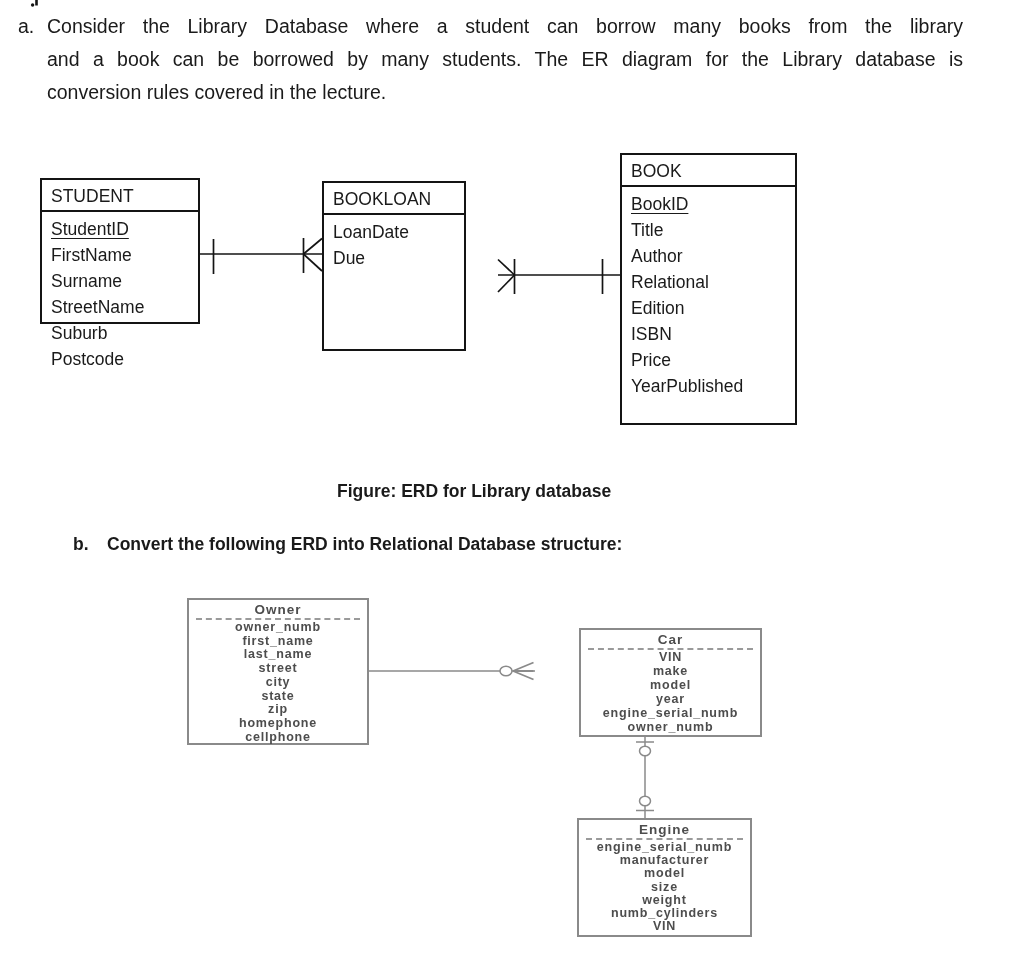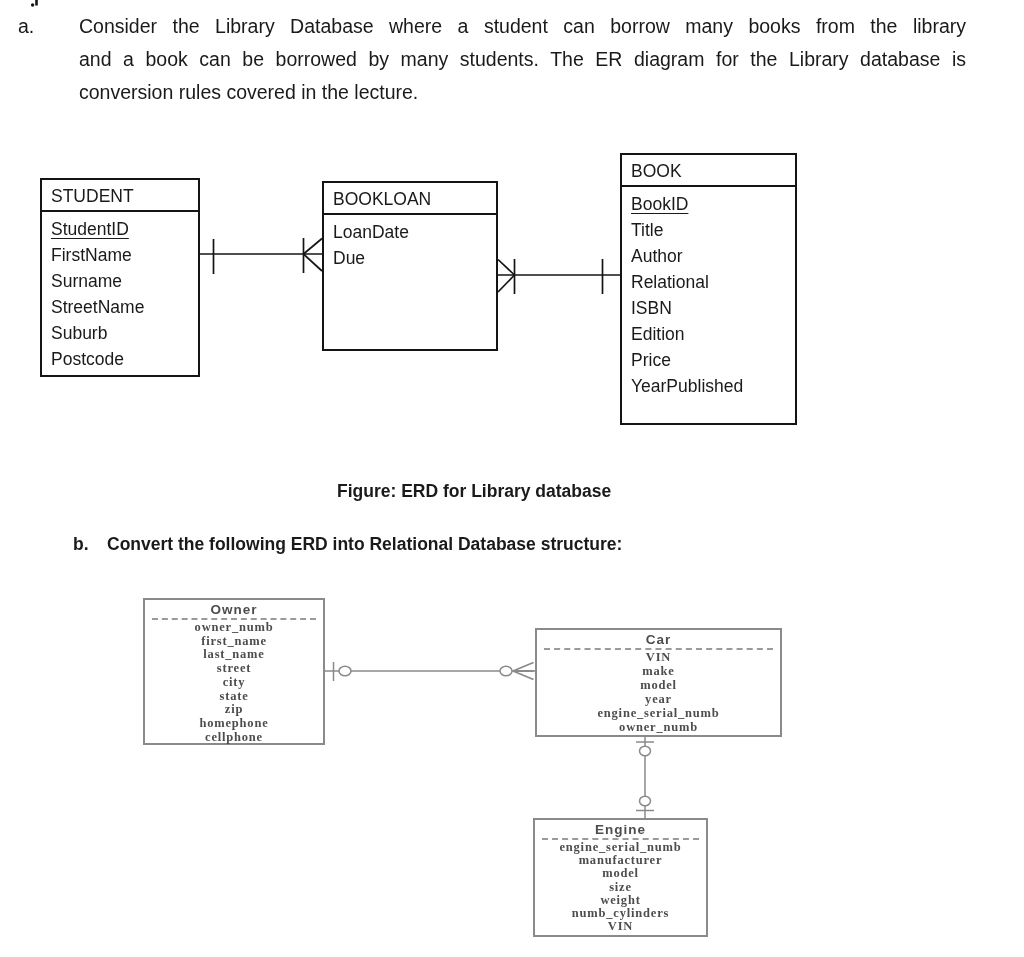--- a/index.html
+++ b/index.html
@@ -9,51 +9,51 @@
     background:#ffffff;
     font-family:"Liberation Sans",sans-serif;
     color:#1a1a1a;
     overflow:hidden;
   }
   .overlay{position:absolute;left:0;top:0;width:1024px;height:957px;pointer-events:none;}
 
   
   .para-a{position:absolute;left:18px;top:10px;width:948px;display:flex;}
   .qlabel-a{font-size:19.5px;width:29px;flex:none;line-height:33px;}
-  .qtext-a{width:916px;font-size:19.5px;line-height:33px;margin-left:32px;}
+  .qtext-a{width:916px;font-size:19.5px;line-height:33px;}
   .jline{text-align:justify;text-align-last:justify;height:33px;white-space:nowrap;}
   .jline-last{text-align:left;height:33px;white-space:nowrap;}
 
   
   .ebox{position:absolute;border:2px solid #141414;background:#ffffff;box-sizing:border-box;}
   .ebox-title{font-size:17.5px;line-height:24px;padding:4px 0 2px 9px;border-bottom:2px solid #141414;white-space:nowrap;}
   .ebox-attrs{padding:4px 0 0 9px;font-size:17.5px;line-height:26px;}
   .ebox-attrs .attr{white-space:nowrap;}
   .ebox-attrs .attr.u{text-decoration:underline;text-underline-offset:3px;}
 
-  #student-box{left:40px;top:178px;width:160px;height:199px;}
-  #bookloan-box{left:322px;top:181px;width:176px;height:170px;}
+  #student-box{left:40px;top:178px;width:160px;height:146px;}
+  #bookloan-box{left:322px;top:181px;width:144px;height:170px;}
   #book-box{left:620px;top:153px;width:177px;height:272px;}
 
   
   .caption{position:absolute;left:337px;top:481px;font-size:17.5px;font-weight:bold;white-space:nowrap;}
   .para-b{position:absolute;left:73px;top:534px;font-size:17.5px;font-weight:bold;white-space:nowrap;}
   .qlabel-b{display:inline-block;width:34px;}
 
   
   #erd2{position:absolute;left:0;top:0;width:1024px;height:957px;filter:blur(0.45px);}
-  .sbox{position:absolute;border:2px solid #8a8a8a;background:#ffffff;box-sizing:border-box;color:#4d4d4d;text-align:center;}
+  .sbox{position:absolute;border:2px solid #8a8a8a;background:#ffffff;box-sizing:border-box;color:#4d4d4d;text-align:center;margin-left:44px;}
   .sbox-title{font-size:13.5px;font-weight:bold;line-height:15px;padding-top:2px;letter-spacing:1px;white-space:nowrap;}
   .sbox-dash{border-bottom:2px dashed #9a9a9a;margin:0 7px 1px 7px;height:1px;}
   .sbox-attrs{font-size:12.5px;font-weight:bold;letter-spacing:0.8px;}
-  .sbox-attrs .sattr{white-space:nowrap;font-family:Liberation Serif, serif;}
+  .sbox-attrs .sattr{white-space:nowrap;}
 
   #owner-box{left:143px;top:598px;width:182px;height:147px;}
   #owner-box .sbox-attrs{line-height:13.7px;}
-  #car-box{left:535px;top:628px;width:247px;height:109px;}
+  #car-box{left:535px;top:628px;width:183px;height:109px;}
   #car-box .sbox-attrs{line-height:13.9px;}
   #engine-box{left:533px;top:818px;width:175px;height:119px;}
   #engine-box .sbox-attrs{line-height:13.2px;}
 </style>
 </head>
 <body>
 
 <div class="page">
 
   <svg class="overlay" viewBox="0 0 1024 957" fill="none" stroke="#141414" stroke-width="1.7">
@@ -114,22 +114,22 @@
       </div>
   </div>
 
   <div class="ebox" id="book-box">
     <div class="ebox-title">BOOK</div>
     <div class="ebox-attrs">
         <div class="attr u">BookID</div>
         <div class="attr">Title</div>
         <div class="attr">Author</div>
         <div class="attr">Relational</div>
+        <div class="attr">Edition</div>
         <div class="attr">ISBN</div>
-        <div class="attr">Edition</div>
         <div class="attr">Price</div>
         <div class="attr">YearPublished</div>
       </div>
   </div>
 
   <div class="caption">Figure: ERD for Library database</div>
 
   <div class="para-b">
     <span class="qlabel-b">b.</span><span>Convert the following ERD into Relational Database structure:</span>
   </div>

